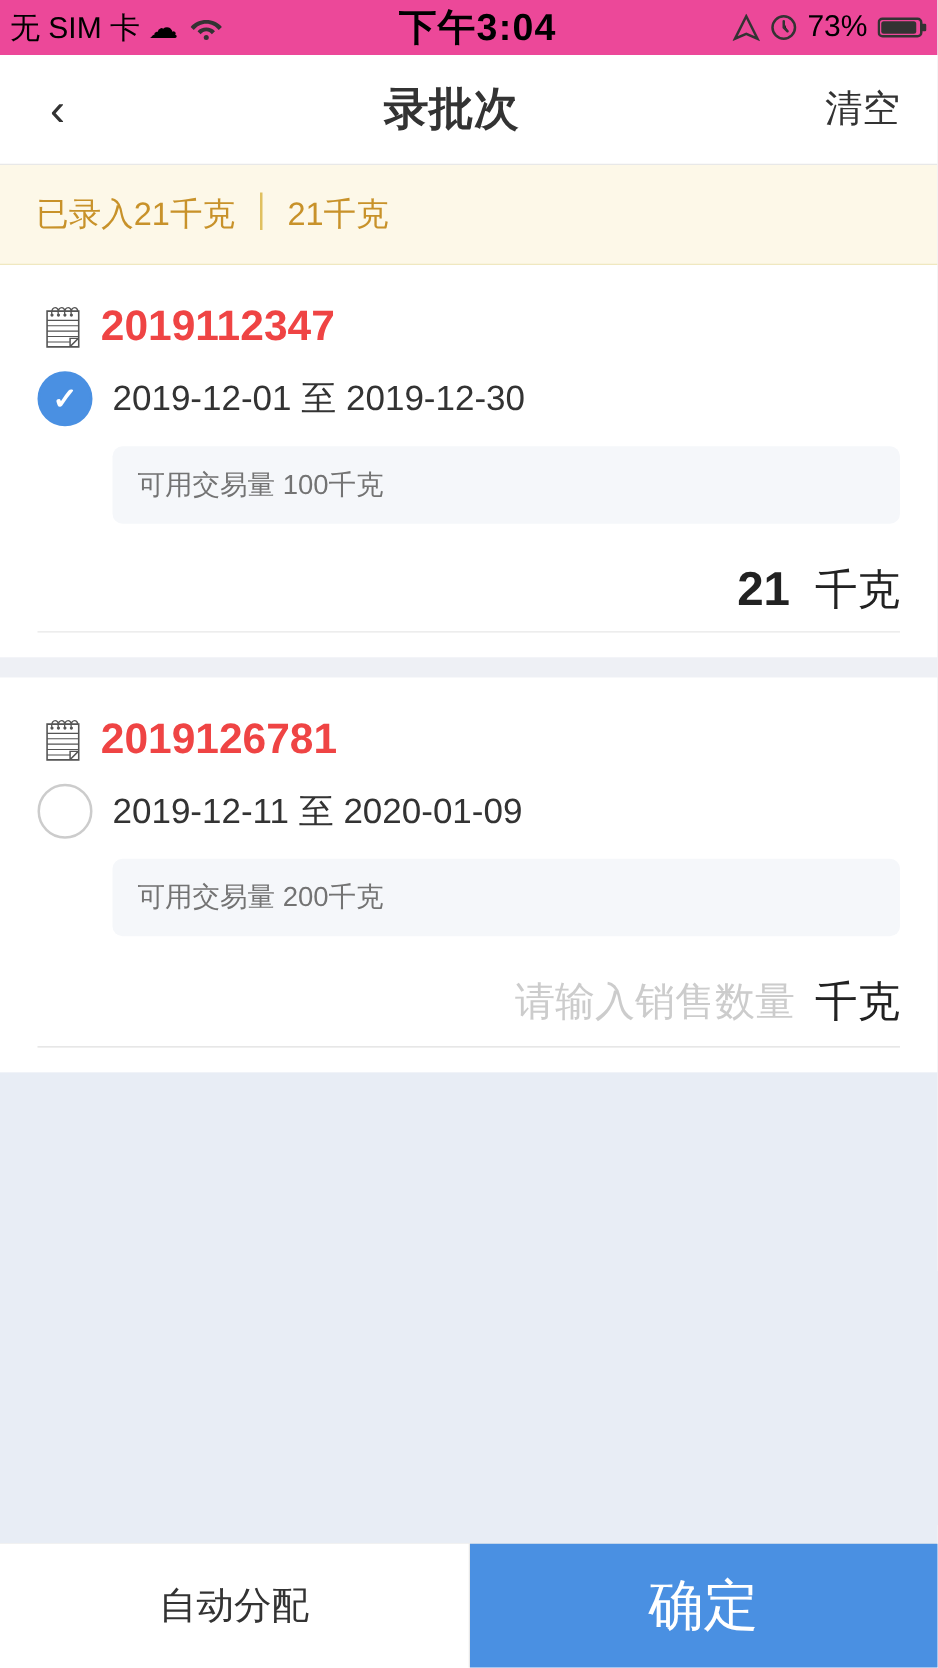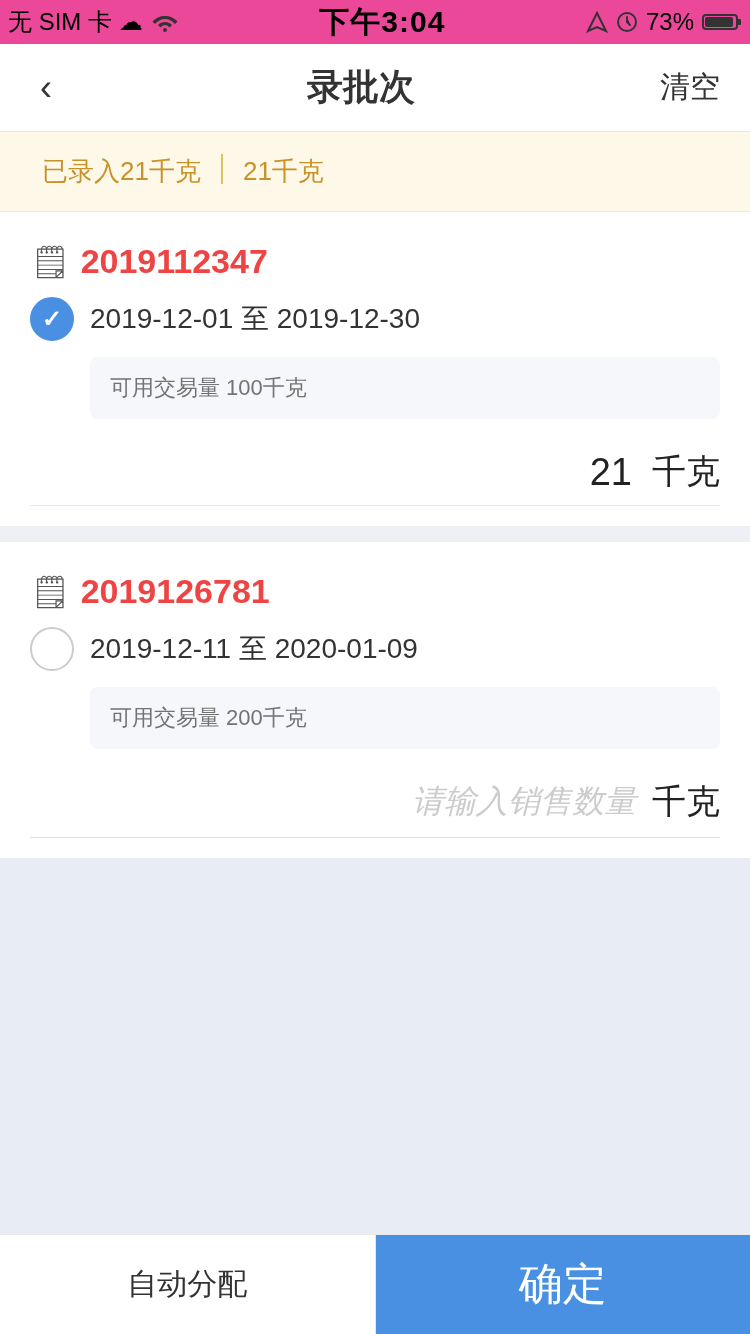--- a/index.html
+++ b/index.html
@@ -67,21 +67,21 @@
     .nav-clear {
       font-size: 30px;
       color: #333;
       cursor: pointer;
     }
 
     
     .info-bar {
       width: 750px;
       background: #fdf8e8;
-      padding: 22px 42px;
+      padding: 22px 29px;
       display: flex;
       align-items: flex-start;
       gap: 20px;
       border-bottom: 1px solid #f0e8c0;
     }
     .info-text {
       font-size: 26px;
       color: #c8922a;
     }
     .info-divider {
@@ -166,42 +166,41 @@
       display: flex;
       align-items: center;
       justify-content: flex-end;
       gap: 20px;
       padding: 20px 0 10px 0;
       border-bottom: 1px solid #e8e8e8;
       margin-bottom: 0;
     }
     .quantity-input-value {
       font-size: 38px;
-      font-weight: 400;
+      font-weight: 700;
       color: #222;
       text-align: right;
       margin-left: 36px;
     }
     .quantity-unit {
       font-size: 34px;
       color: #222;
     }
 
     .section-divider {
       width: 750px;
       height: 16px;
       background: #eef0f5;
     }
 
     .quantity-input-placeholder {
       font-size: 32px;
       color: #ccc;
       text-align: right;
       flex: 1;
-      font-style: italic;
     }
 
     
     .input-underline-row {
       display: flex;
       align-items: center;
       justify-content: flex-end;
       gap: 16px;
       padding: 20px 0 12px 0;
       border-bottom: 1px solid #e0e0e0;

